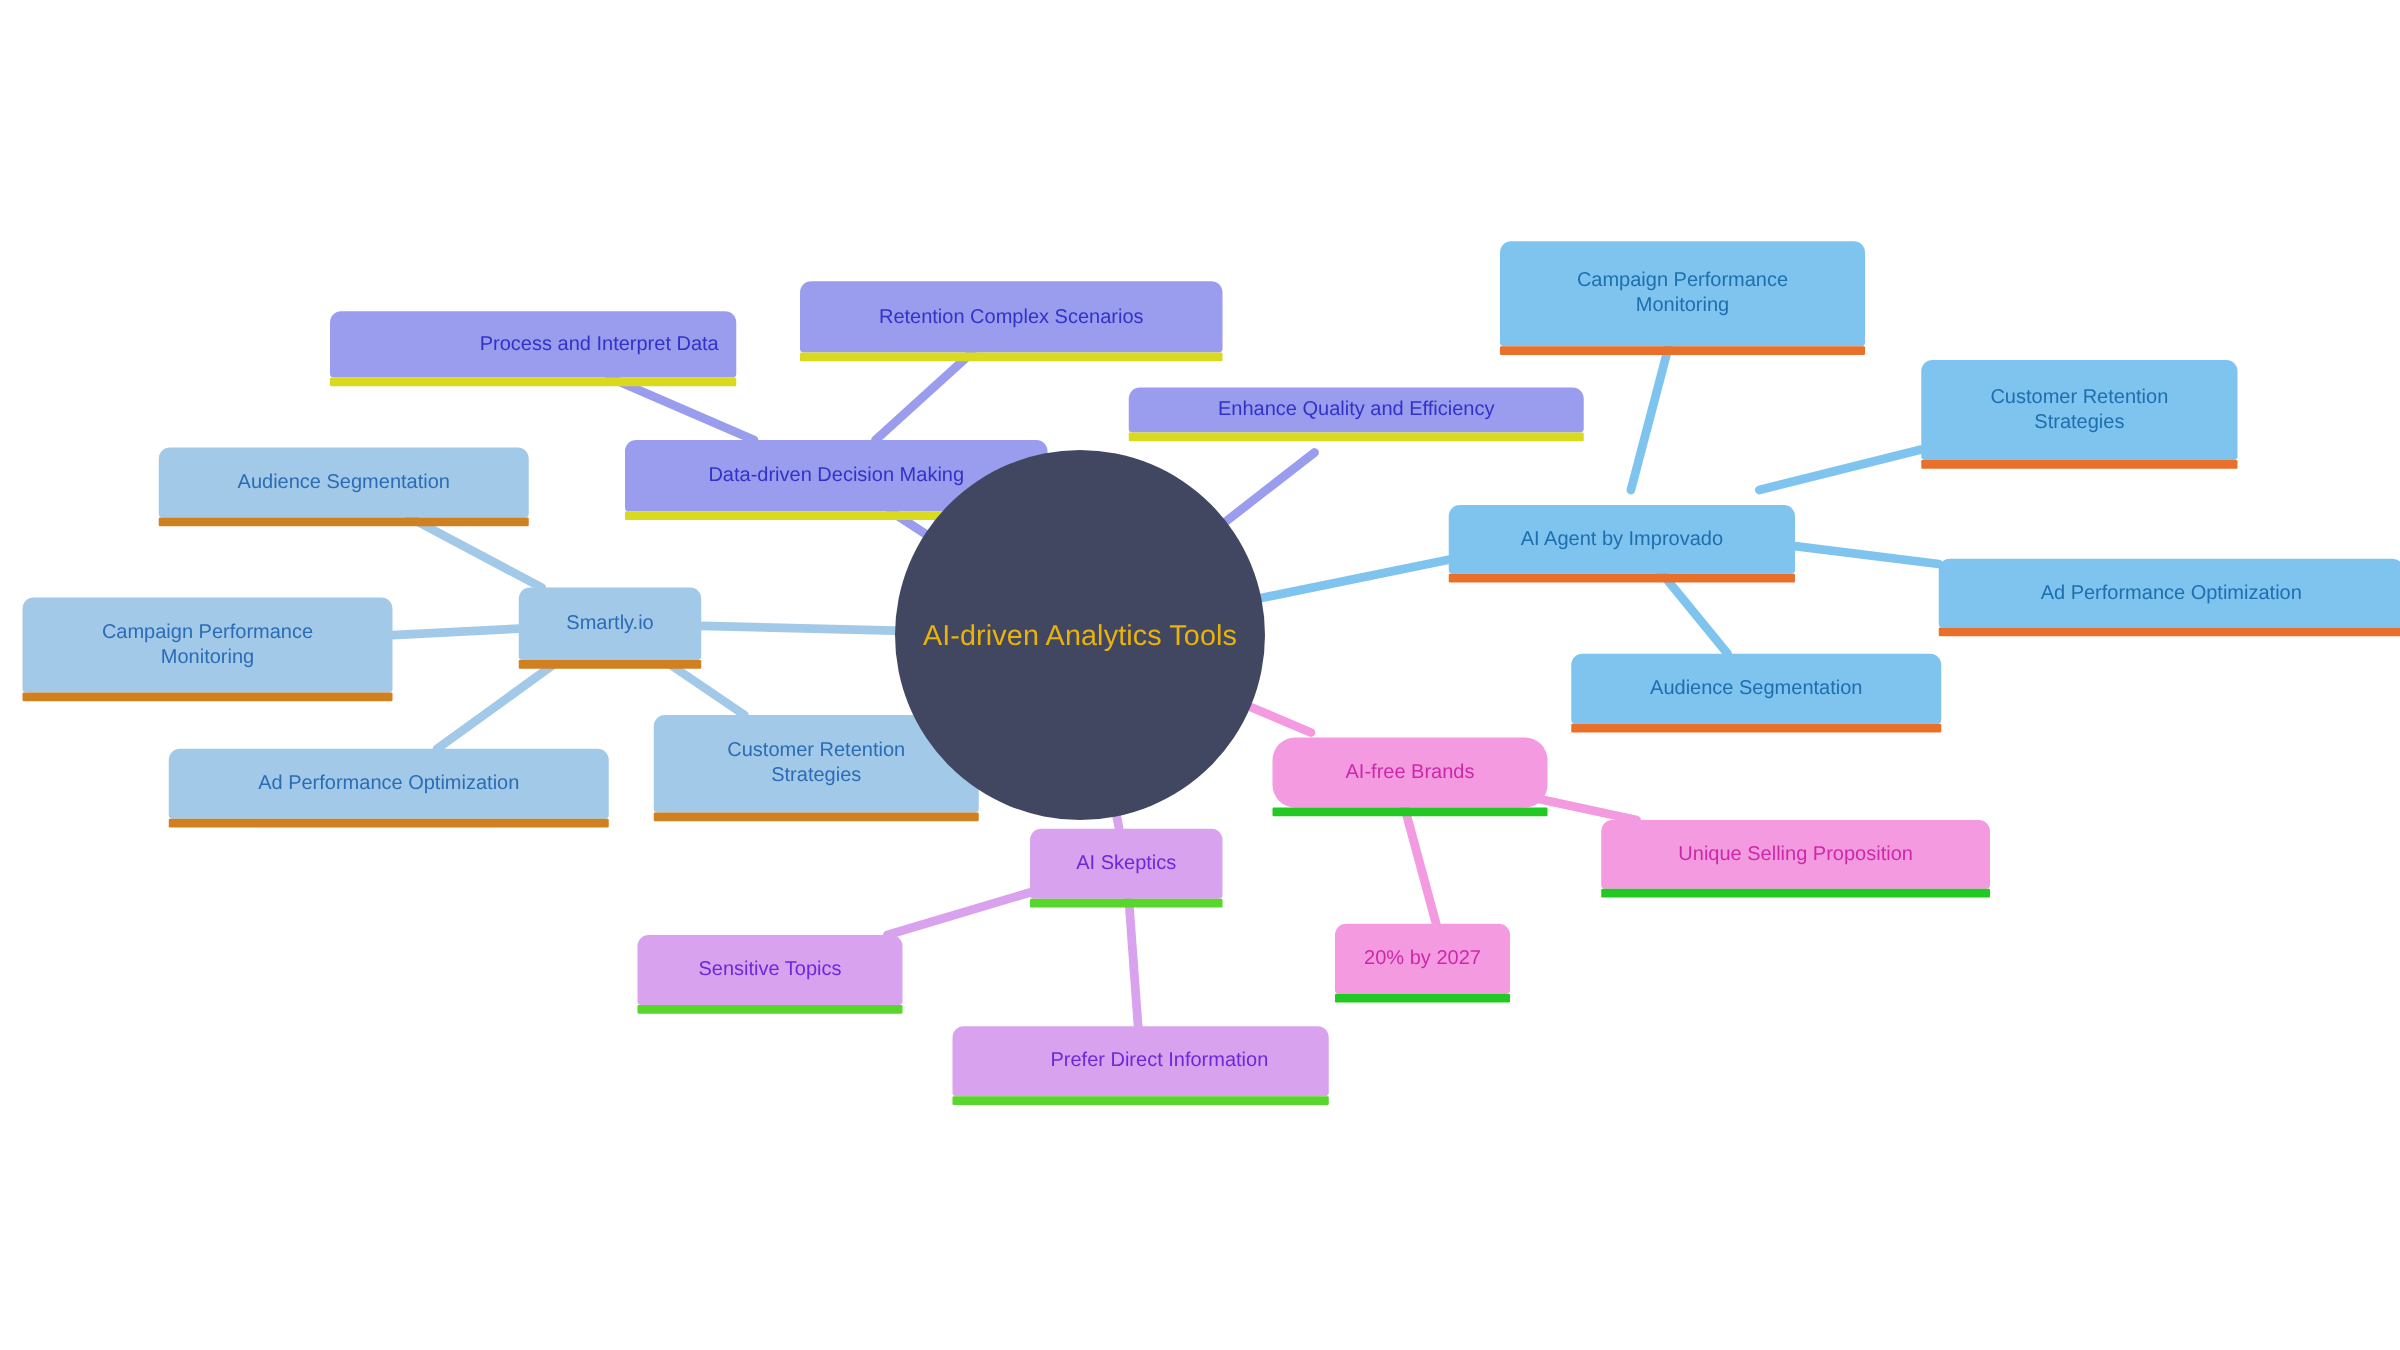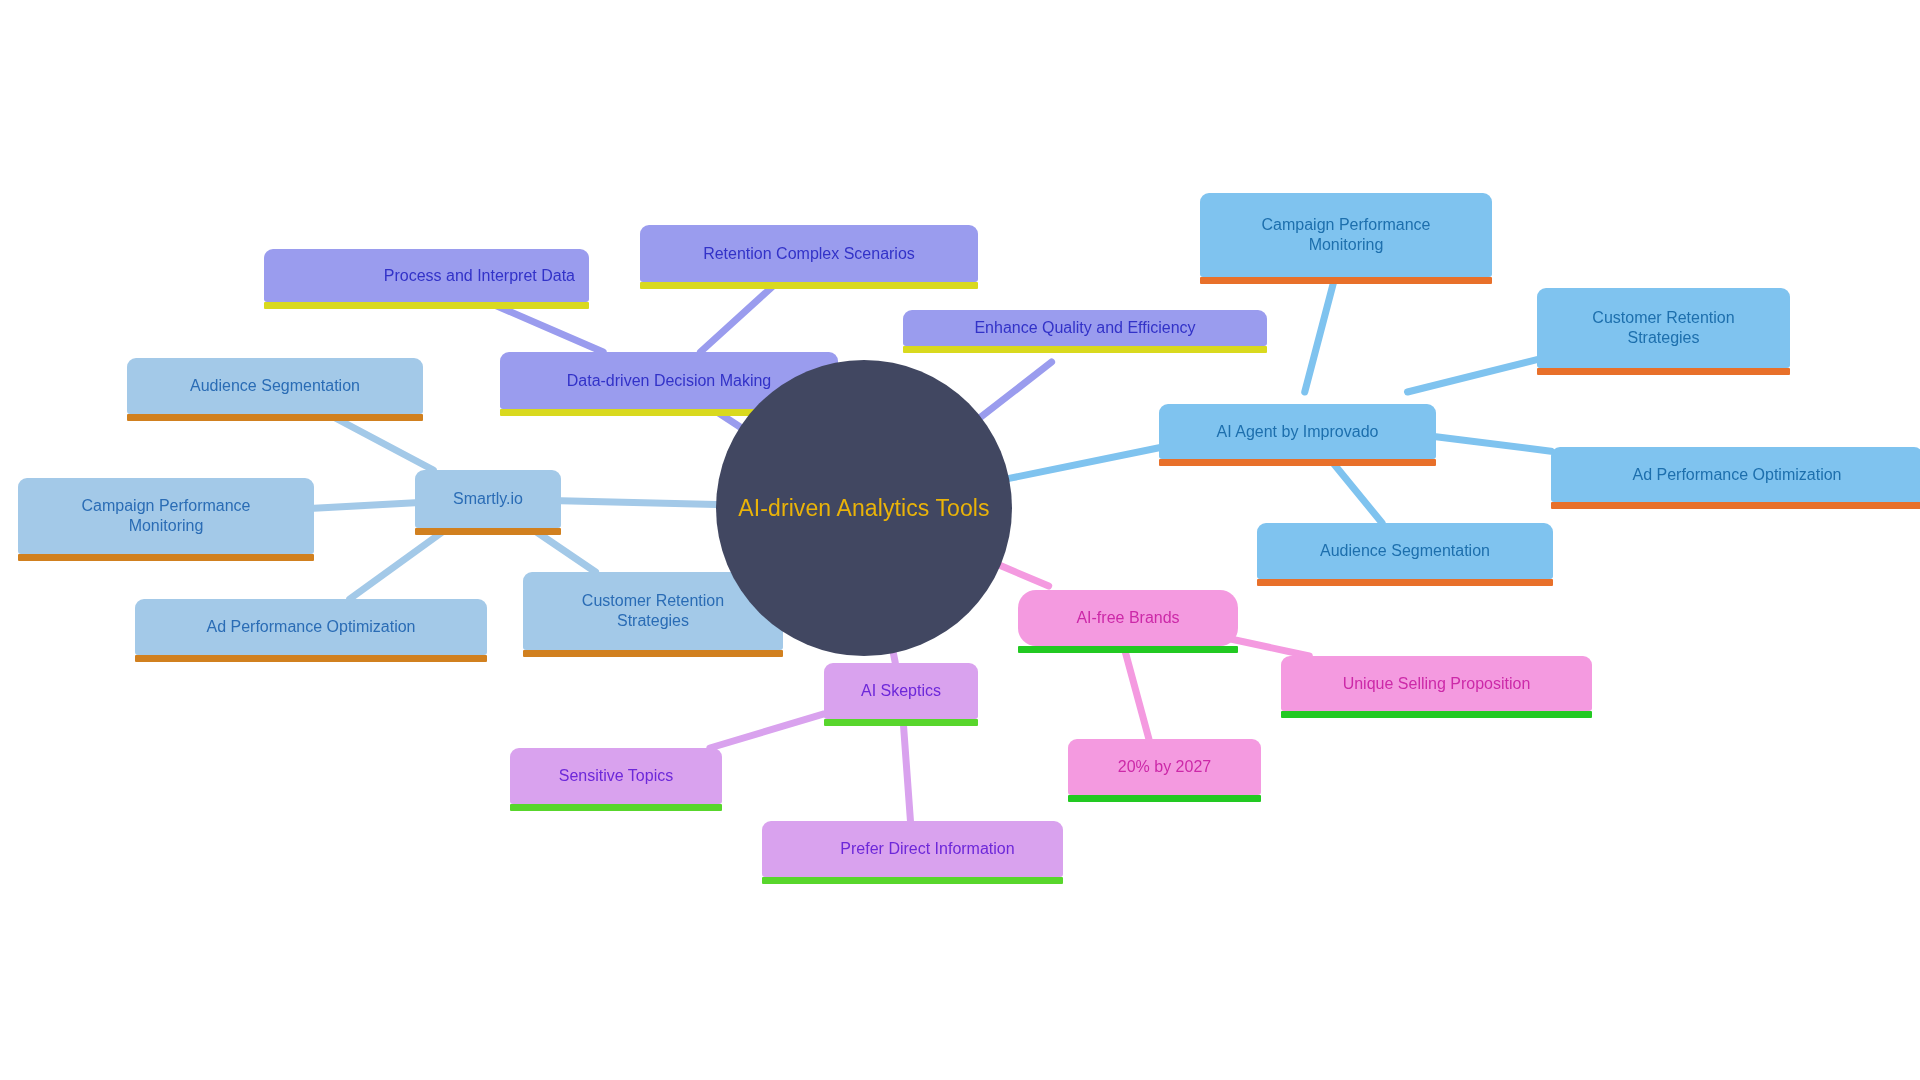--- a/index.html
+++ b/index.html
@@ -114,18 +114,18 @@
 Strategies</span><span class="bar"></span></div>
       <div class="node n-blue-r" style="left: 1200px; top: 193px; width: 292px; height: 84px;"><span>Campaign Performance
 Monitoring</span><span class="bar"></span></div>
       <div class="node n-blue-r" style="left: 1537px; top: 288px; width: 253px; height: 80px;"><span>Customer Retention
 Strategies</span><span class="bar"></span></div>
       <div class="node n-blue-r" style="left: 1159px; top: 392px; width: 277px; height: 55px; margin-top: 12px;"><span>AI Agent by Improvado</span><span class="bar"></span></div>
       <div class="node n-blue-r" style="left: 1551px; top: 447px; width: 372px; height: 55px;"><span>Ad Performance Optimization</span><span class="bar"></span></div>
       <div class="node n-blue-r" style="left: 1257px; top: 523px; width: 296px; height: 56px;"><span>Audience Segmentation</span><span class="bar"></span></div>
       <div class="node n-pink" style="left: 1018px; top: 590px; width: 220px; height: 56px; border-radius: 18px;"><span>AI-free Brands</span><span class="bar"></span></div>
       <div class="node n-pink" style="left: 1281px; top: 656px; width: 311px; height: 55px;"><span>Unique Selling Proposition</span><span class="bar"></span></div>
-      <div class="node n-pink" style="left: 1068px; top: 739px; width: 193px; height: 56px;"><span>20% by 2027</span><span class="bar"></span></div>
+      <div class="node n-pink" style="left: 1068px; top: 739px; width: 140px; height: 56px;"><span>20% by 2027</span><span class="bar"></span></div>
       <div class="node n-violet" style="left: 824px; top: 663px; width: 154px; height: 56px;"><span>AI Skeptics</span><span class="bar"></span></div>
       <div class="node n-violet" style="left: 510px; top: 748px; width: 212px; height: 56px;"><span>Sensitive Topics</span><span class="bar"></span></div>
       <div class="node n-violet" style="left: 762px; top: 821px; width: 301px; height: 56px; padding-left: 44px;"><span>Prefer Direct Information</span><span class="bar"></span></div>
     </div>
 </div>
 
 </body></html>

